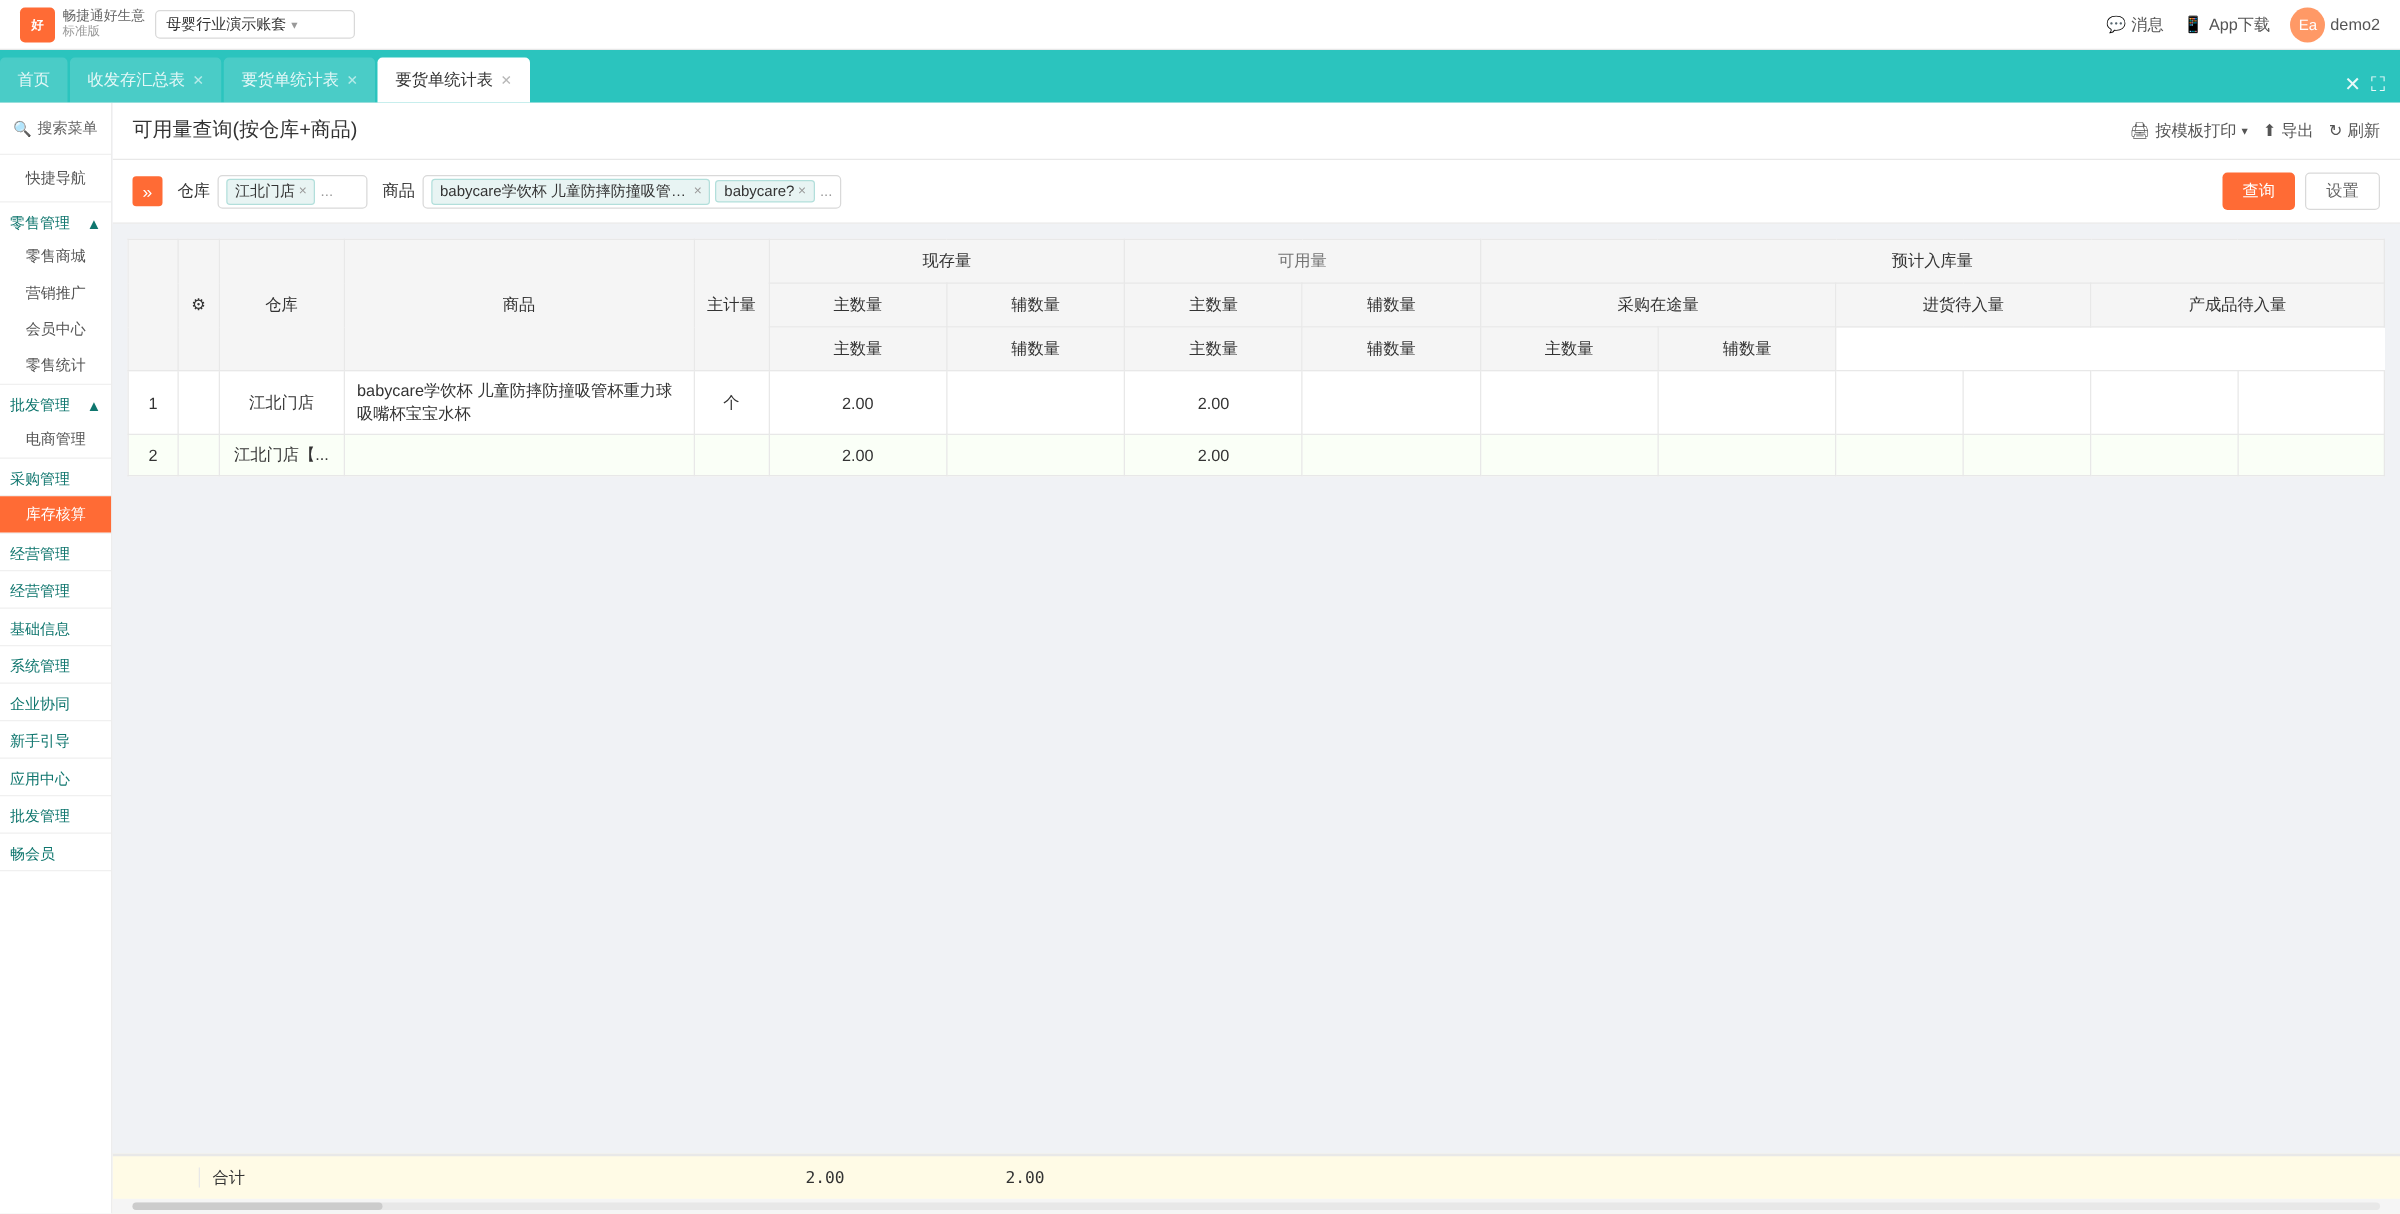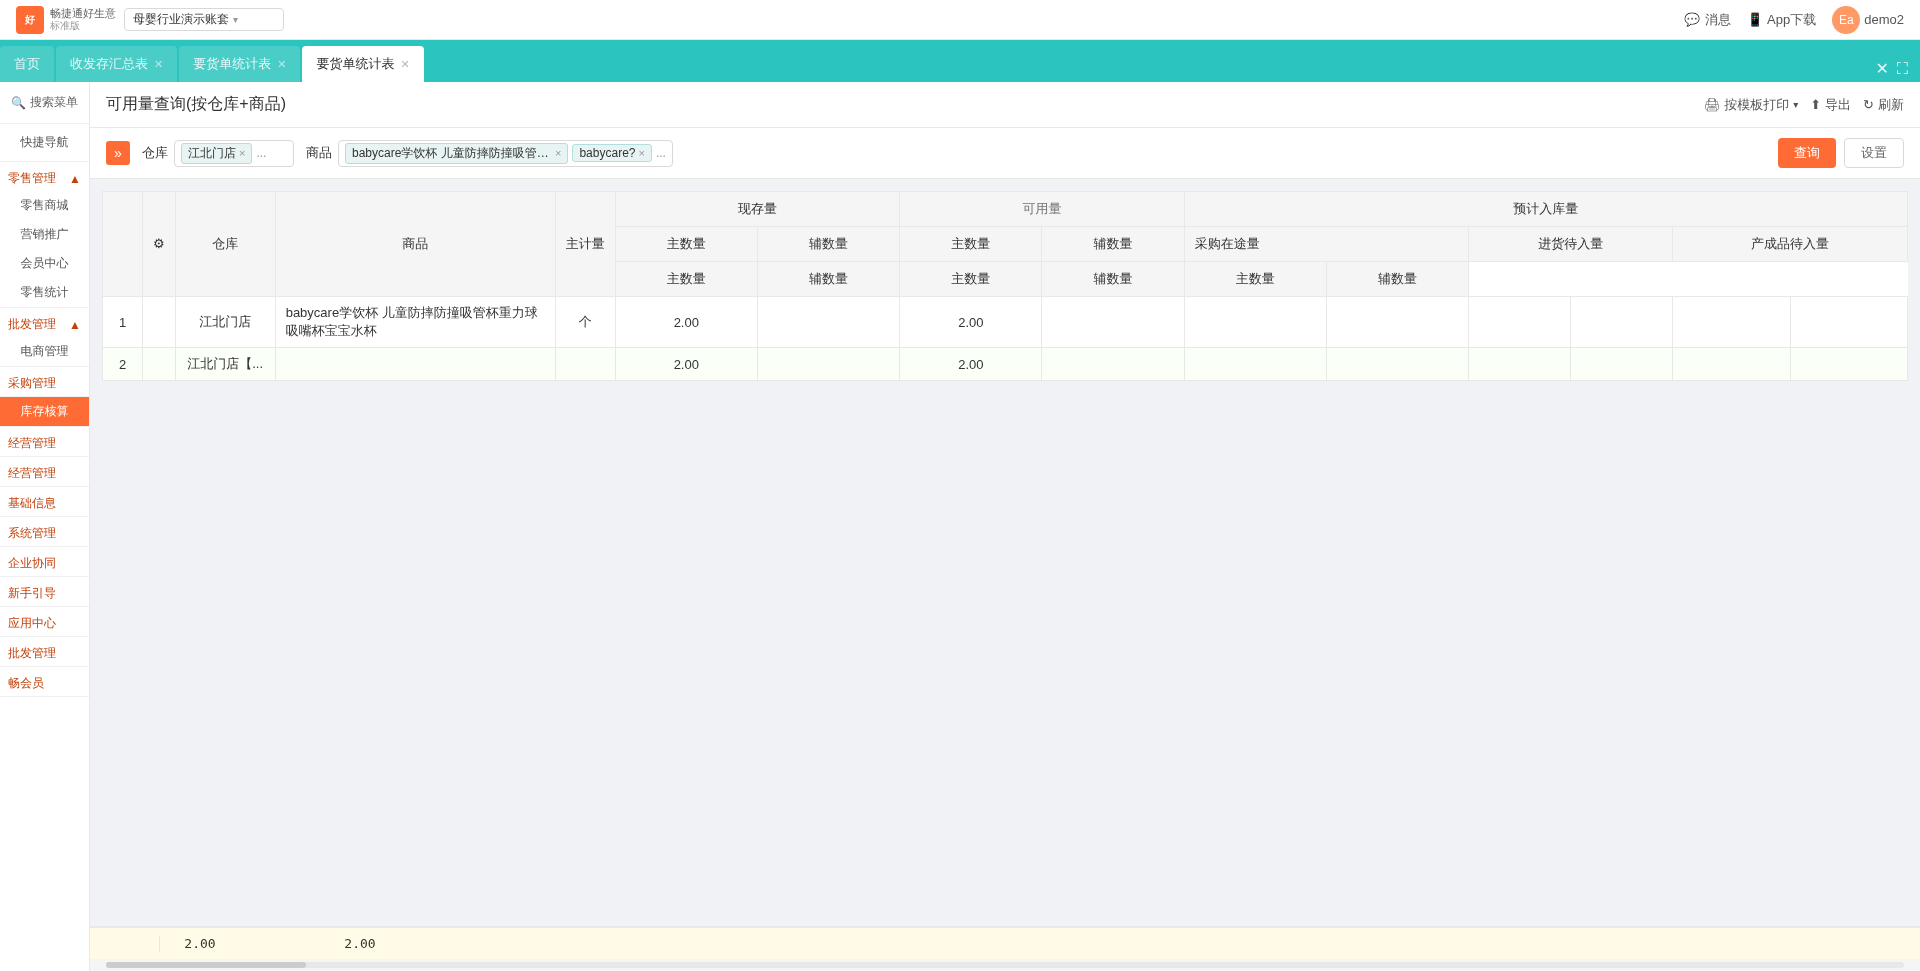--- a/index.html
+++ b/index.html
@@ -27,21 +27,21 @@
     
     .main-layout { display: flex; flex: 1; overflow: hidden; }
 
     
     .sidebar { width: 90px; background: #fff; border-right: 1px solid #e8e8e8; display: flex; flex-direction: column; flex-shrink: 0; overflow-y: auto; }
     .sidebar-search { padding: 8px 8px; border-bottom: 1px solid #f0f0f0; }
     .sidebar-search-btn { width: 100%; background: none; border: none; color: #666; font-size: 12px; cursor: pointer; display: flex; align-items: center; justify-content: center; gap: 4px; padding: 4px 0; }
     .sidebar-nav { padding: 4px 0; border-bottom: 1px solid #f0f0f0; }
     .sidebar-nav-item { padding: 6px 8px; font-size: 12px; color: #555; cursor: pointer; text-align: center; }
     .sidebar-section { border-bottom: 1px solid #f0f0f0; }
-    .sidebar-section-header { padding: 8px 8px 4px; font-size: 12px; color: #c2410c; display: flex; align-items: center; justify-content: space-between; cursor: pointer; }
+    .sidebar-section-header { padding: 8px 8px 4px; font-size: 12px; color: #0f766e; display: flex; align-items: center; justify-content: space-between; cursor: pointer; }
     .sidebar-item { padding: 6px 12px; font-size: 12px; color: #555; cursor: pointer; text-align: center; }
     .sidebar-item.active { background: #ff6b35; color: white; border-radius: 0; }
 
     
     .content { flex: 1; display: flex; flex-direction: column; overflow: hidden; background: #f0f2f5; }
 
     
     .page-header { background: #fff; padding: 12px 16px; display: flex; align-items: center; justify-content: space-between; border-bottom: 1px solid #e8e8e8; flex-shrink: 0; }
     .page-title { font-size: 16px; font-weight: 500; color: #333; }
     .page-actions { display: flex; align-items: center; gap: 12px; }
@@ -298,21 +298,21 @@
               <th rowspan="3" style="background: rgb(245, 245, 245); border: 1px solid rgb(232, 232, 232); padding: 8px 10px; font-weight: 500; color: rgb(51, 51, 51); text-align: center; white-space: nowrap; width: 60px;">主计量</th>
               <th colspan="2" style="background: rgb(245, 245, 245); border: 1px solid rgb(232, 232, 232); padding: 8px 10px; font-weight: 500; color: rgb(51, 51, 51); text-align: center; white-space: nowrap;">现存量</th>
               <th colspan="2" style="background: rgb(245, 245, 245); border: 1px solid rgb(232, 232, 232); padding: 8px 10px; font-weight: 500; color: #737373; text-align: center; white-space: nowrap;">可用量</th>
               <th colspan="6" style="background: rgb(245, 245, 245); border: 1px solid rgb(232, 232, 232); padding: 8px 10px; font-weight: 500; color: rgb(51, 51, 51); text-align: center; white-space: nowrap;">预计入库量</th>
             </tr>
             <tr>
               <th style="background: rgb(245, 245, 245); border: 1px solid rgb(232, 232, 232); padding: 8px 10px; font-weight: 500; text-align: center; white-space: nowrap;">主数量</th>
               <th style="background: rgb(245, 245, 245); border: 1px solid rgb(232, 232, 232); padding: 8px 10px; font-weight: 500; text-align: center; white-space: nowrap;">辅数量</th>
               <th style="background: rgb(245, 245, 245); border: 1px solid rgb(232, 232, 232); padding: 8px 10px; font-weight: 500; text-align: center; white-space: nowrap;">主数量</th>
               <th style="background: rgb(245, 245, 245); border: 1px solid rgb(232, 232, 232); padding: 8px 10px; font-weight: 500; text-align: center; white-space: nowrap;">辅数量</th>
-              <th colspan="2" style="background: rgb(245, 245, 245); border: 1px solid rgb(232, 232, 232); padding: 8px 10px; font-weight: 500; text-align: left; white-space: nowrap;">采购在途量</th>
+              <th colspan="2" style="background: rgb(245, 245, 245); border: 1px solid rgb(232, 232, 232); padding: 8px 10px; font-weight: 500; text-align: center; white-space: nowrap;">采购在途量</th>
               <th colspan="2" style="background: rgb(245, 245, 245); border: 1px solid rgb(232, 232, 232); padding: 8px 10px; font-weight: 500; text-align: center; white-space: nowrap;">进货待入量</th>
               <th colspan="2" style="background: rgb(245, 245, 245); border: 1px solid rgb(232, 232, 232); padding: 8px 10px; font-weight: 500; text-align: center; white-space: nowrap;">产成品待入量</th>
             </tr>
             <tr>
               <th style="background: rgb(245, 245, 245); border: 1px solid rgb(232, 232, 232); padding: 8px 10px; font-weight: 500; text-align: center; white-space: nowrap;">主数量</th>
               <th style="background: rgb(245, 245, 245); border: 1px solid rgb(232, 232, 232); padding: 8px 10px; font-weight: 500; text-align: center; white-space: nowrap;">辅数量</th>
               <th style="background: rgb(245, 245, 245); border: 1px solid rgb(232, 232, 232); padding: 8px 10px; font-weight: 500; text-align: center; white-space: nowrap;">主数量</th>
               <th style="background: rgb(245, 245, 245); border: 1px solid rgb(232, 232, 232); padding: 8px 10px; font-weight: 500; text-align: center; white-space: nowrap;">辅数量</th>
               <th style="background: rgb(245, 245, 245); border: 1px solid rgb(232, 232, 232); padding: 8px 10px; font-weight: 500; text-align: center; white-space: nowrap;">主数量</th>
               <th style="background: rgb(245, 245, 245); border: 1px solid rgb(232, 232, 232); padding: 8px 10px; font-weight: 500; text-align: center; white-space: nowrap;">辅数量</th>
@@ -354,20 +354,21 @@
               <td style="border: 1px solid rgb(232, 232, 232); padding: 7px 10px; text-align: center; background: rgb(250, 255, 247); font-weight: 500;"></td>
               <td style="border: 1px solid rgb(232, 232, 232); padding: 7px 10px; text-align: center; background: rgb(250, 255, 247); font-weight: 500;"></td>
             </tr>
           </tbody>
       </table>
     </div>
 
     <div class="table-footer">
       <div class="total-row">
         <div style="width:70px; padding:8px 10px; text-align:center; border-right:1px solid #e8e8e8;"></div>
+        <div style="padding:8px 10px; font-size:13px; font-weight:500; min-width:460px;">合计</div>
         <div style="padding:8px 10px; min-width:80px; font-weight:500; font-size:13px; text-align:center; font-family:monospace;">2.00</div>
         <div style="padding:8px 10px; min-width:80px;"></div>
         <div style="padding:8px 10px; min-width:80px; font-weight:500; font-size:13px; text-align:center; font-family:monospace;">2.00</div>
         <div style="padding:8px 10px; min-width:80px;"></div>
       </div>
 
       <div class="table-scroll">
         <div class="scrollbar-track">
           <div class="scrollbar-thumb"></div>
         </div>

